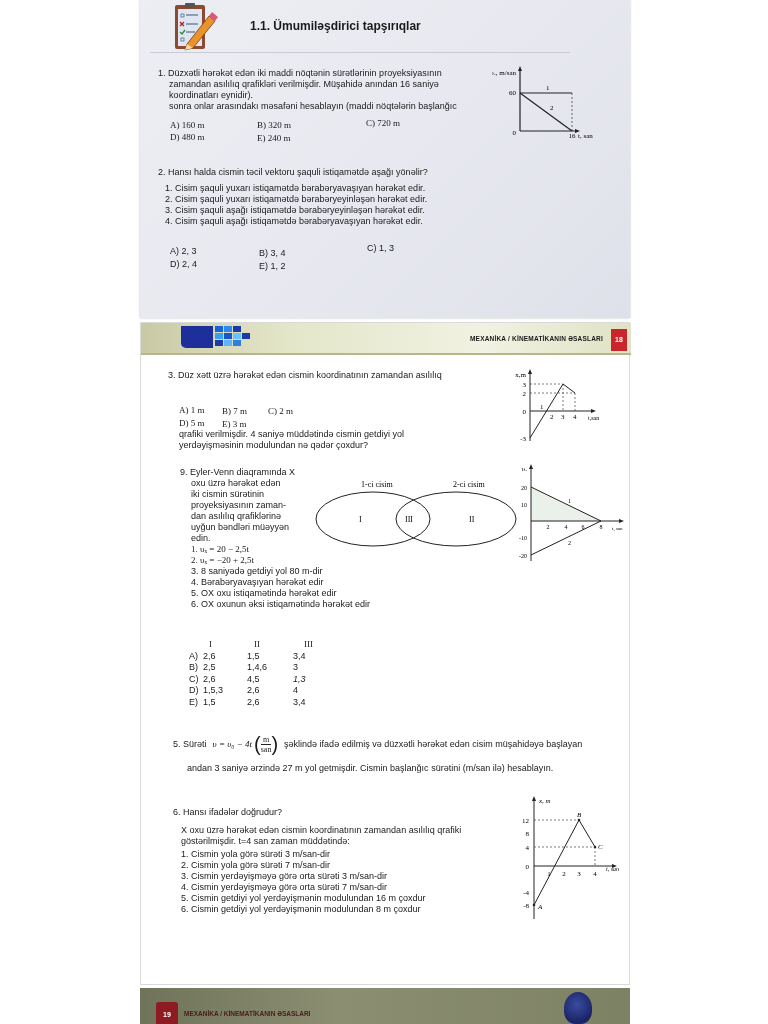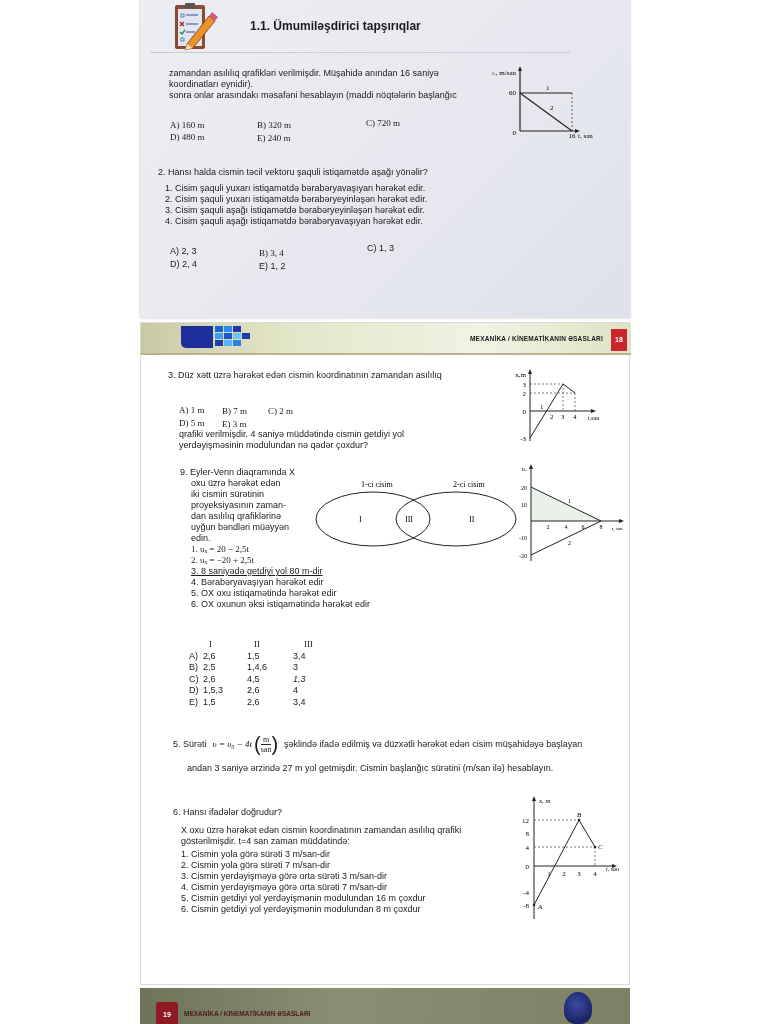--- a/index.html
+++ b/index.html
@@ -44,20 +44,21 @@
       <rect x="8" y="36" width="3" height="3" fill="none" stroke="#5a6a90" stroke-width="0.8"></rect>
       <path d="M14 42 L36 14 L42 19 L20 46 L12 48 Z" fill="#e8932c" stroke="#7a3a10" stroke-width="0.8"></path>
       <path d="M36 14 L39 10 L45 15 L42 19 Z" fill="#d85a7a"></path>
       <path d="M12 48 L14 42 L20 46 Z" fill="#f3d8a8"></path>
     </svg>
   </div>
   <div class="abs section-title" style="left:110px;top:19px;">1.1. Ümumiləşdirici tapşırıqlar</div>
   <div class="abs" style="left:10px;top:52px;width:420px;height:1px;background:#c9cad3;"></div>
 
   <div class="abs" style="left:18px;top:68px;">
+    <div class="txt">1. Düzxətli hərəkət edən iki maddi nöqtənin sürətlərinin proyeksiyasının</div>
     <div class="txt" style="padding-left:11px;">zamandan asılılıq qrafikləri verilmişdir. Müşahidə anından 16 saniyə</div>
     <div class="txt" style="padding-left:11px;">koordinatları eynidir).</div>
     <div class="txt" style="padding-left:11px;">sonra onlar arasındakı məsafəni hesablayın (maddi nöqtələrin başlanğıc</div>
   </div>
   <div class="abs txt serif" style="left:30px;top:120px;">A) 160 m</div>
   <div class="abs txt serif" style="left:117px;top:120px;">B) 320 m</div>
   <div class="abs txt serif" style="left:226px;top:118px;">C) 720 m</div>
   <div class="abs txt serif" style="left:30px;top:132px;">D) 480 m</div>
   <div class="abs txt serif" style="left:117px;top:133px;">E) 240 m</div>
 
@@ -81,21 +82,21 @@
   </div>
 
   <div class="abs txt" style="left:18px;top:167px;">2. Hansı halda cismin təcil vektoru şaquli istiqamətdə aşağı yönəlir?</div>
   <div class="abs" style="left:25px;top:183px;">
     <div class="txt">1. Cisim şaquli yuxarı istiqamətdə bərabəryavaşıyan hərəkət edir.</div>
     <div class="txt">2. Cisim şaquli yuxarı istiqamətdə bərabəryeyinləşən hərəkət edir.</div>
     <div class="txt">3. Cisim şaquli aşağı istiqamətdə bərabəryeyinləşən hərəkət edir.</div>
     <div class="txt">4. Cisim şaquli aşağı istiqamətdə bərabəryavaşıyan hərəkət edir.</div>
   </div>
   <div class="abs txt" style="left:30px;top:246px;">A) 2, 3</div>
-  <div class="abs txt" style="left:119px;top:248px;font-family:Liberation Serif, serif;">B) 3, 4</div>
+  <div class="abs txt" style="left:119px;top:248px;">B) 3, 4</div>
   <div class="abs txt" style="left:227px;top:243px;">C) 1, 3</div>
   <div class="abs txt" style="left:30px;top:259px;">D) 2, 4</div>
   <div class="abs txt" style="left:119px;top:261px;">E) 1, 2</div>
 </div>
 
 <div class="page page2">
   <div class="header-band">
     <div class="logo-box"></div>
     <div class="logo-tiles">
       <div class="tile" style="left:0;top:0;background:#1565d8;"></div>
@@ -152,21 +153,21 @@
   <div class="abs" style="left:39px;top:144px;">
     <div class="txt">9. Eyler-Venn diaqramında X</div>
     <div class="txt" style="padding-left:11px;">oxu üzrə  hərəkət edən</div>
     <div class="txt" style="padding-left:11px;">iki cismin sürətinin</div>
     <div class="txt" style="padding-left:11px;">proyeksiyasının zaman-</div>
     <div class="txt" style="padding-left:11px;">dan asılılıq qrafiklərinə</div>
     <div class="txt" style="padding-left:11px;">uyğun bəndləri müəyyən</div>
     <div class="txt" style="padding-left:11px;">edin.</div>
     <div class="txt serif" style="padding-left:11px;">1. υₓ = 20 − 2,5t</div>
     <div class="txt serif" style="padding-left:11px;">2. υₓ = −20 + 2,5t</div>
-    <div class="txt" style="padding-left:11px;text-decoration:underline;">3. 8 saniyədə getdiyi yol 80 m-dir</div>
+    <div class="txt" style="padding-left:11px;">3. 8 saniyədə getdiyi yol 80 m-dir</div>
     <div class="txt" style="padding-left:11px;">4. Bərabəryavaşıyan hərəkət edir</div>
     <div class="txt" style="padding-left:11px;">5. OX oxu istiqamətində hərəkət edir</div>
     <div class="txt" style="padding-left:11px;">6. OX oxunun əksi istiqamətində hərəkət edir</div>
   </div>
 
   <div class="abs" style="left:172px;top:154px;width:210px;height:75px;">
     <svg width="210" height="75" viewBox="0 0 210 75">
       <ellipse cx="60" cy="42" rx="57" ry="27" fill="none" stroke="#222" stroke-width="1"></ellipse>
       <ellipse cx="143" cy="42" rx="60" ry="27" fill="none" stroke="#222" stroke-width="1"></ellipse>
       <text x="48" y="10" font-size="8" font-family="Liberation Sans, sans-serif">1-ci cisim</text>

